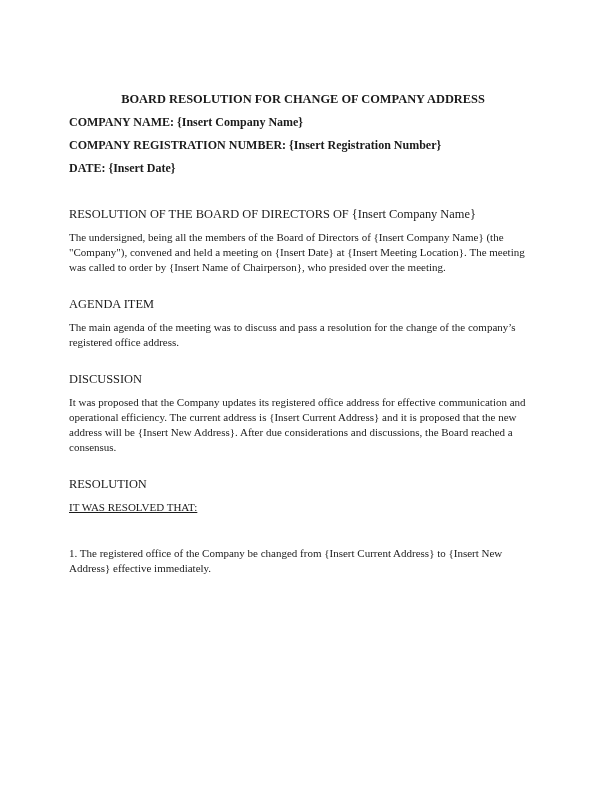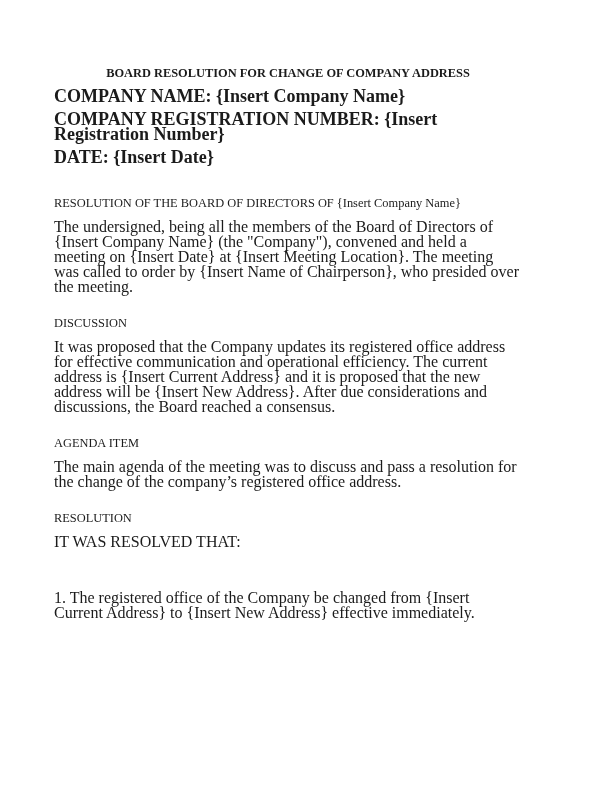--- a/index.html
+++ b/index.html
@@ -12,59 +12,60 @@
     width: 612px;
     height: 792px;
     background: #ffffff;
     overflow: hidden;
     font-family: "Liberation Serif", "DejaVu Serif", serif;
     color: #1b1b1b;
   }
   .content {
     position: absolute;
     top: 0;
-    left: 54px;
+    left: 69px;
     width: 468px;
-    padding-top: 66px;
+    padding-top: 92px;
     box-sizing: content-box;
   }
   .doc-title {
     font-size: 12.4px;
     line-height: 15px;
     font-weight: bold;
     text-align: center;
     margin: 0 0 8px 0;
   }
   .meta-line {
-    font-size: 18px;
+    font-size: 12px;
     line-height: 15px;
     font-weight: bold;
     margin: 0 0 8px 0;
   }
   .meta-line.date-line {
     margin-bottom: 31px;
   }
   .section {
     margin: 0 0 22px 0;
   }
   .section-heading {
     font-size: 12.4px;
     line-height: 15px;
     font-weight: normal;
     margin: 16px 0 8px 0;
   }
   .para {
-    font-size: 16px;
+    font-size: 11px;
     line-height: 15px;
     font-weight: normal;
     margin: 0 0 8px 0;
     text-align: left;
   }
   .para.lead-line {
-    margin-bottom: 41px;
+    margin-bottom: 31px;
+    text-decoration: underline;
   }
 </style>
 </head>
 <body>
 
 <div class="page">
   <div class="content">
 
     <h1 class="doc-title">BOARD RESOLUTION FOR CHANGE OF COMPANY ADDRESS</h1>
 
@@ -76,27 +77,27 @@
 
     <div class="section">
       <h2 class="section-heading">RESOLUTION OF THE BOARD OF DIRECTORS OF {Insert Company Name}</h2>
       <p class="para">The undersigned, being all the members of the Board of Directors of {Insert Company Name} (the "Company"), convened and held a meeting on {Insert Date} at {Insert Meeting Location}. The meeting was called to order by {Insert Name of Chairperson}, who presided over the meeting.</p>
     </div>
 
     <div class="section">
     </div>
 
     <div class="section">
-      <h2 class="section-heading">DISCUSSION</h2>
-      <p class="para">It was proposed that the Company updates its registered office address for effective communication and operational efficiency. The current address is {Insert Current Address} and it is proposed that the new address will be {Insert New Address}. After due considerations and discussions, the Board reached a consensus.</p>
+      <h2 class="section-heading">AGENDA ITEM</h2>
+      <p class="para">The main agenda of the meeting was to discuss and pass a resolution for the change of the company’s registered office address.</p>
     </div>
 
     <div class="section">
-      <h2 class="section-heading">AGENDA ITEM</h2>
-      <p class="para">The main agenda of the meeting was to discuss and pass a resolution for the change of the company’s registered office address.</p>
+      <h2 class="section-heading">DISCUSSION</h2>
+      <p class="para">It was proposed that the Company updates its registered office address for effective communication and operational efficiency. The current address is {Insert Current Address} and it is proposed that the new address will be {Insert New Address}. After due considerations and discussions, the Board reached a consensus.</p>
     </div>
 
     <div class="section">
       <h2 class="section-heading">RESOLUTION</h2>
       <p class="para lead-line">IT WAS RESOLVED THAT:</p>
       <p class="para">1. The registered office of the Company be changed from {Insert Current Address} to {Insert New Address} effective immediately.</p>
     </div>
 
   </div>
 </div>

